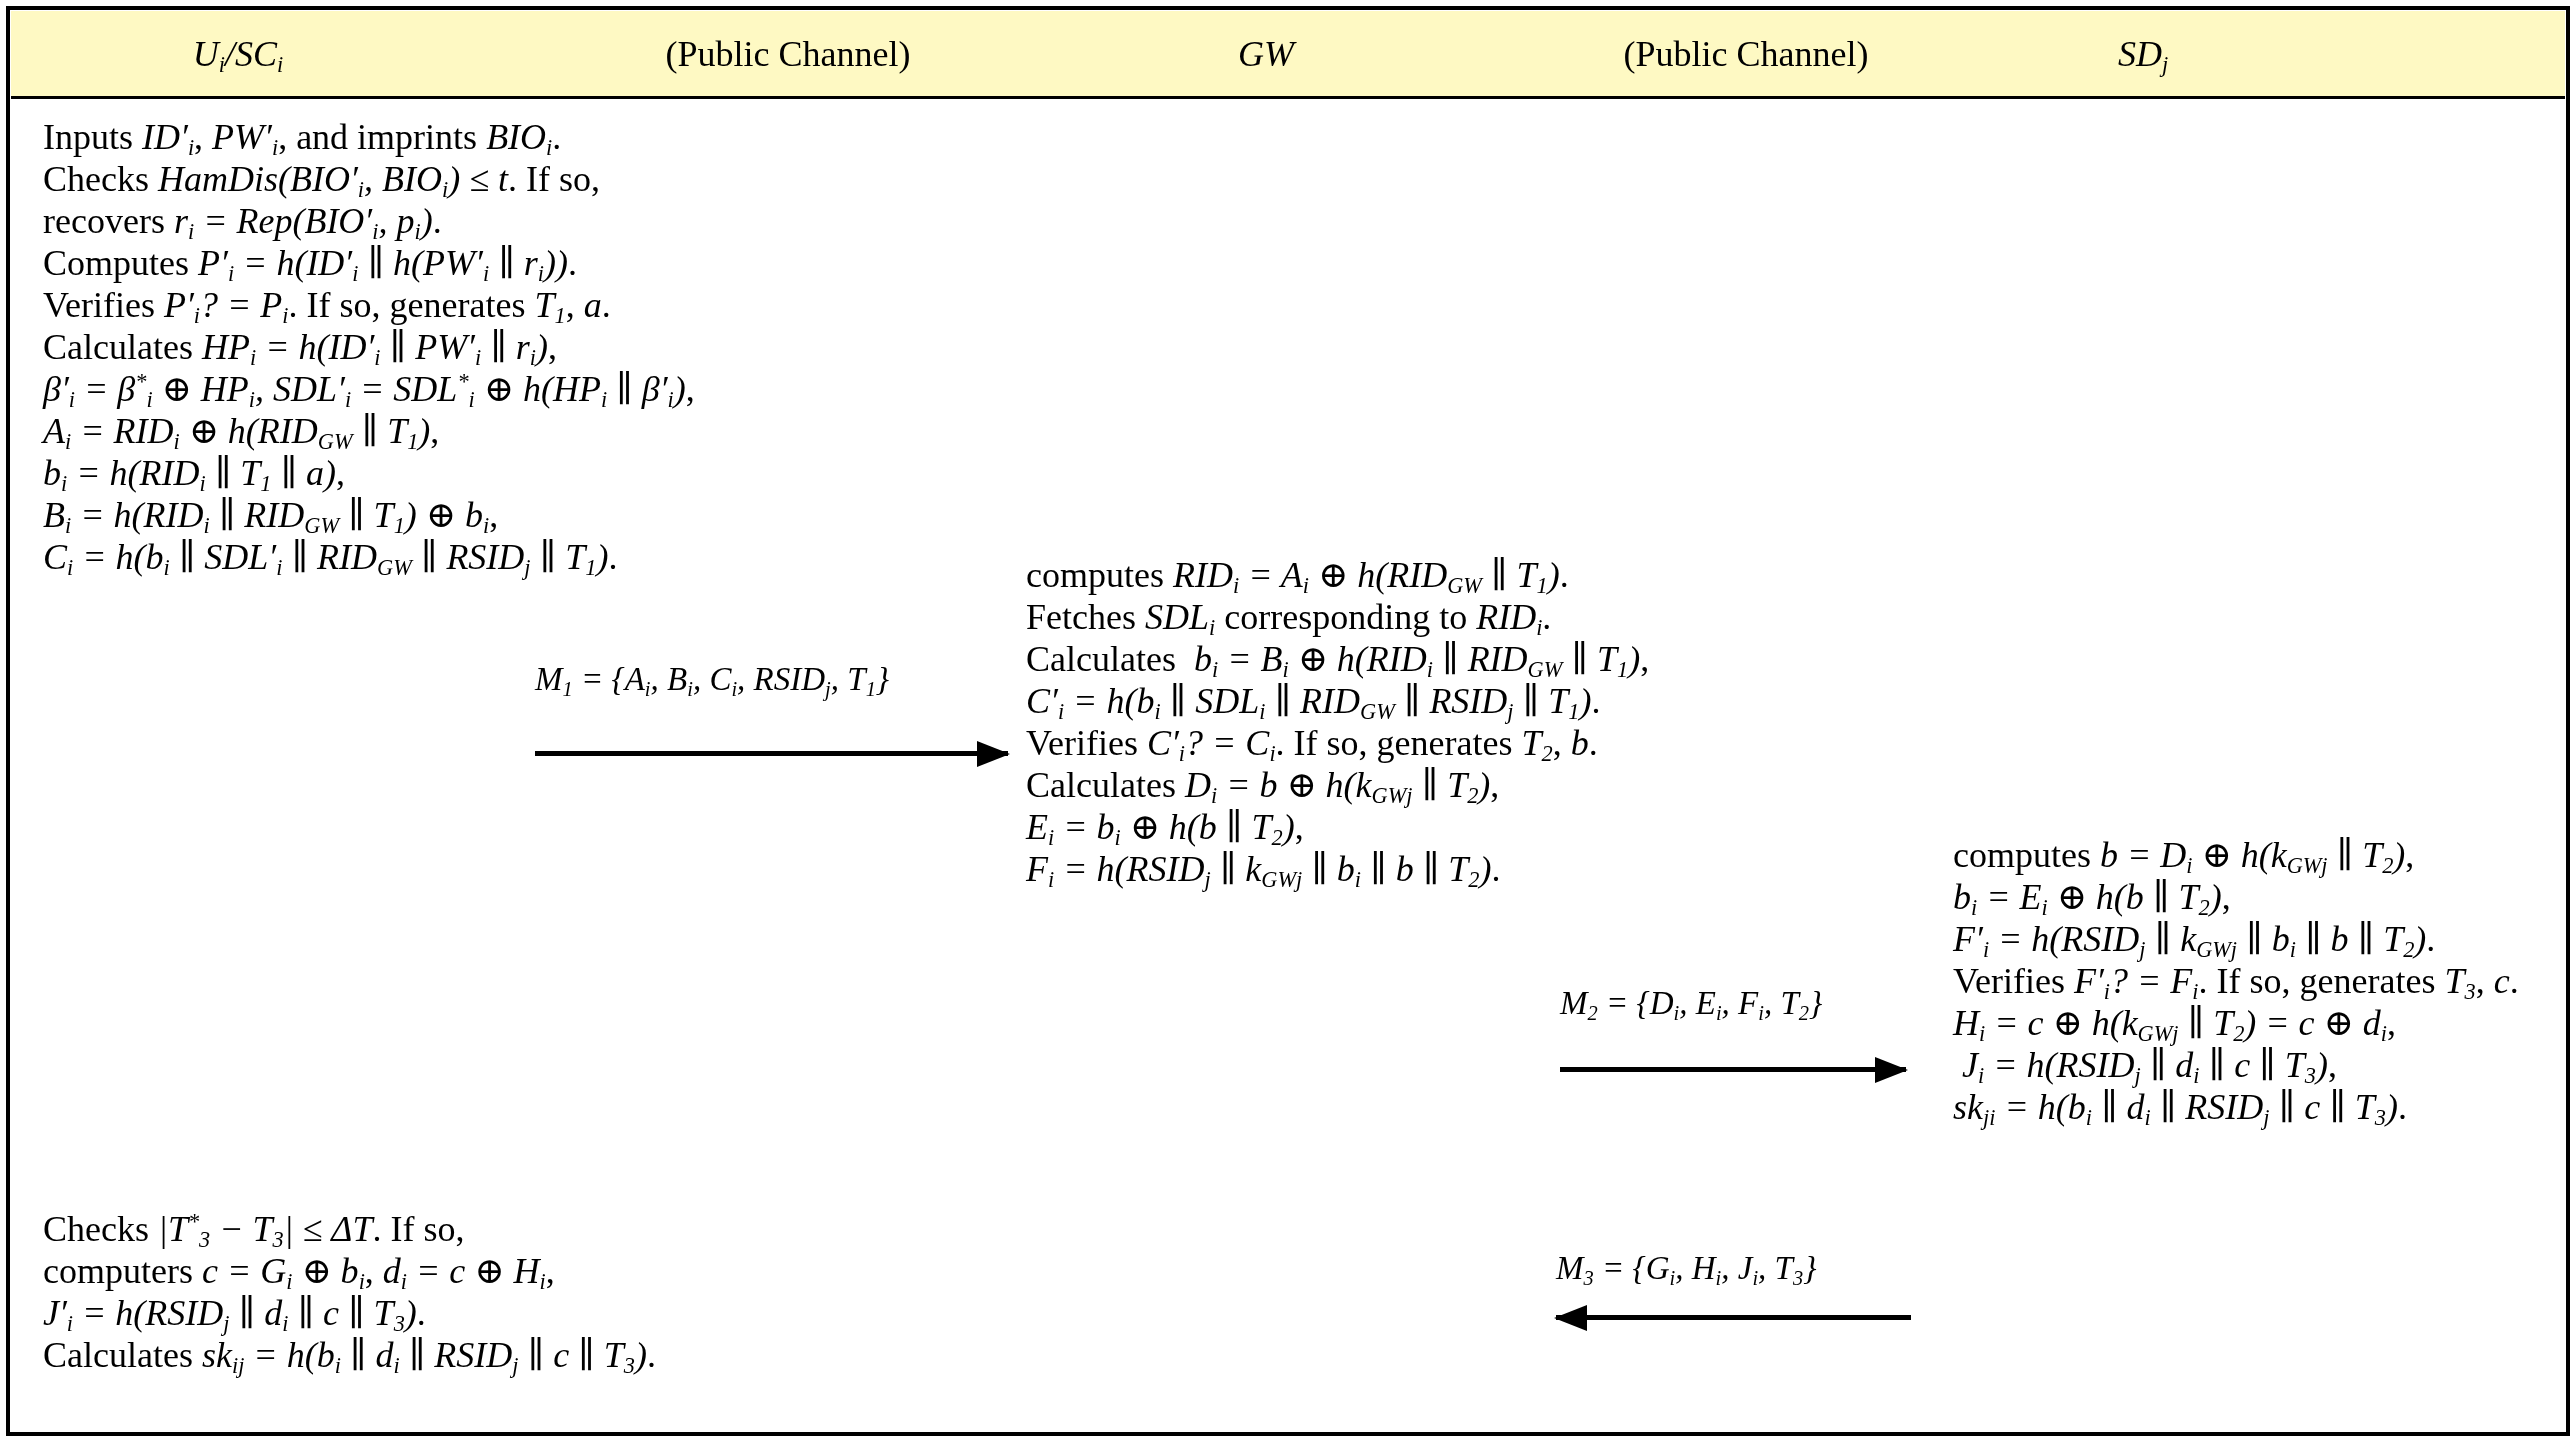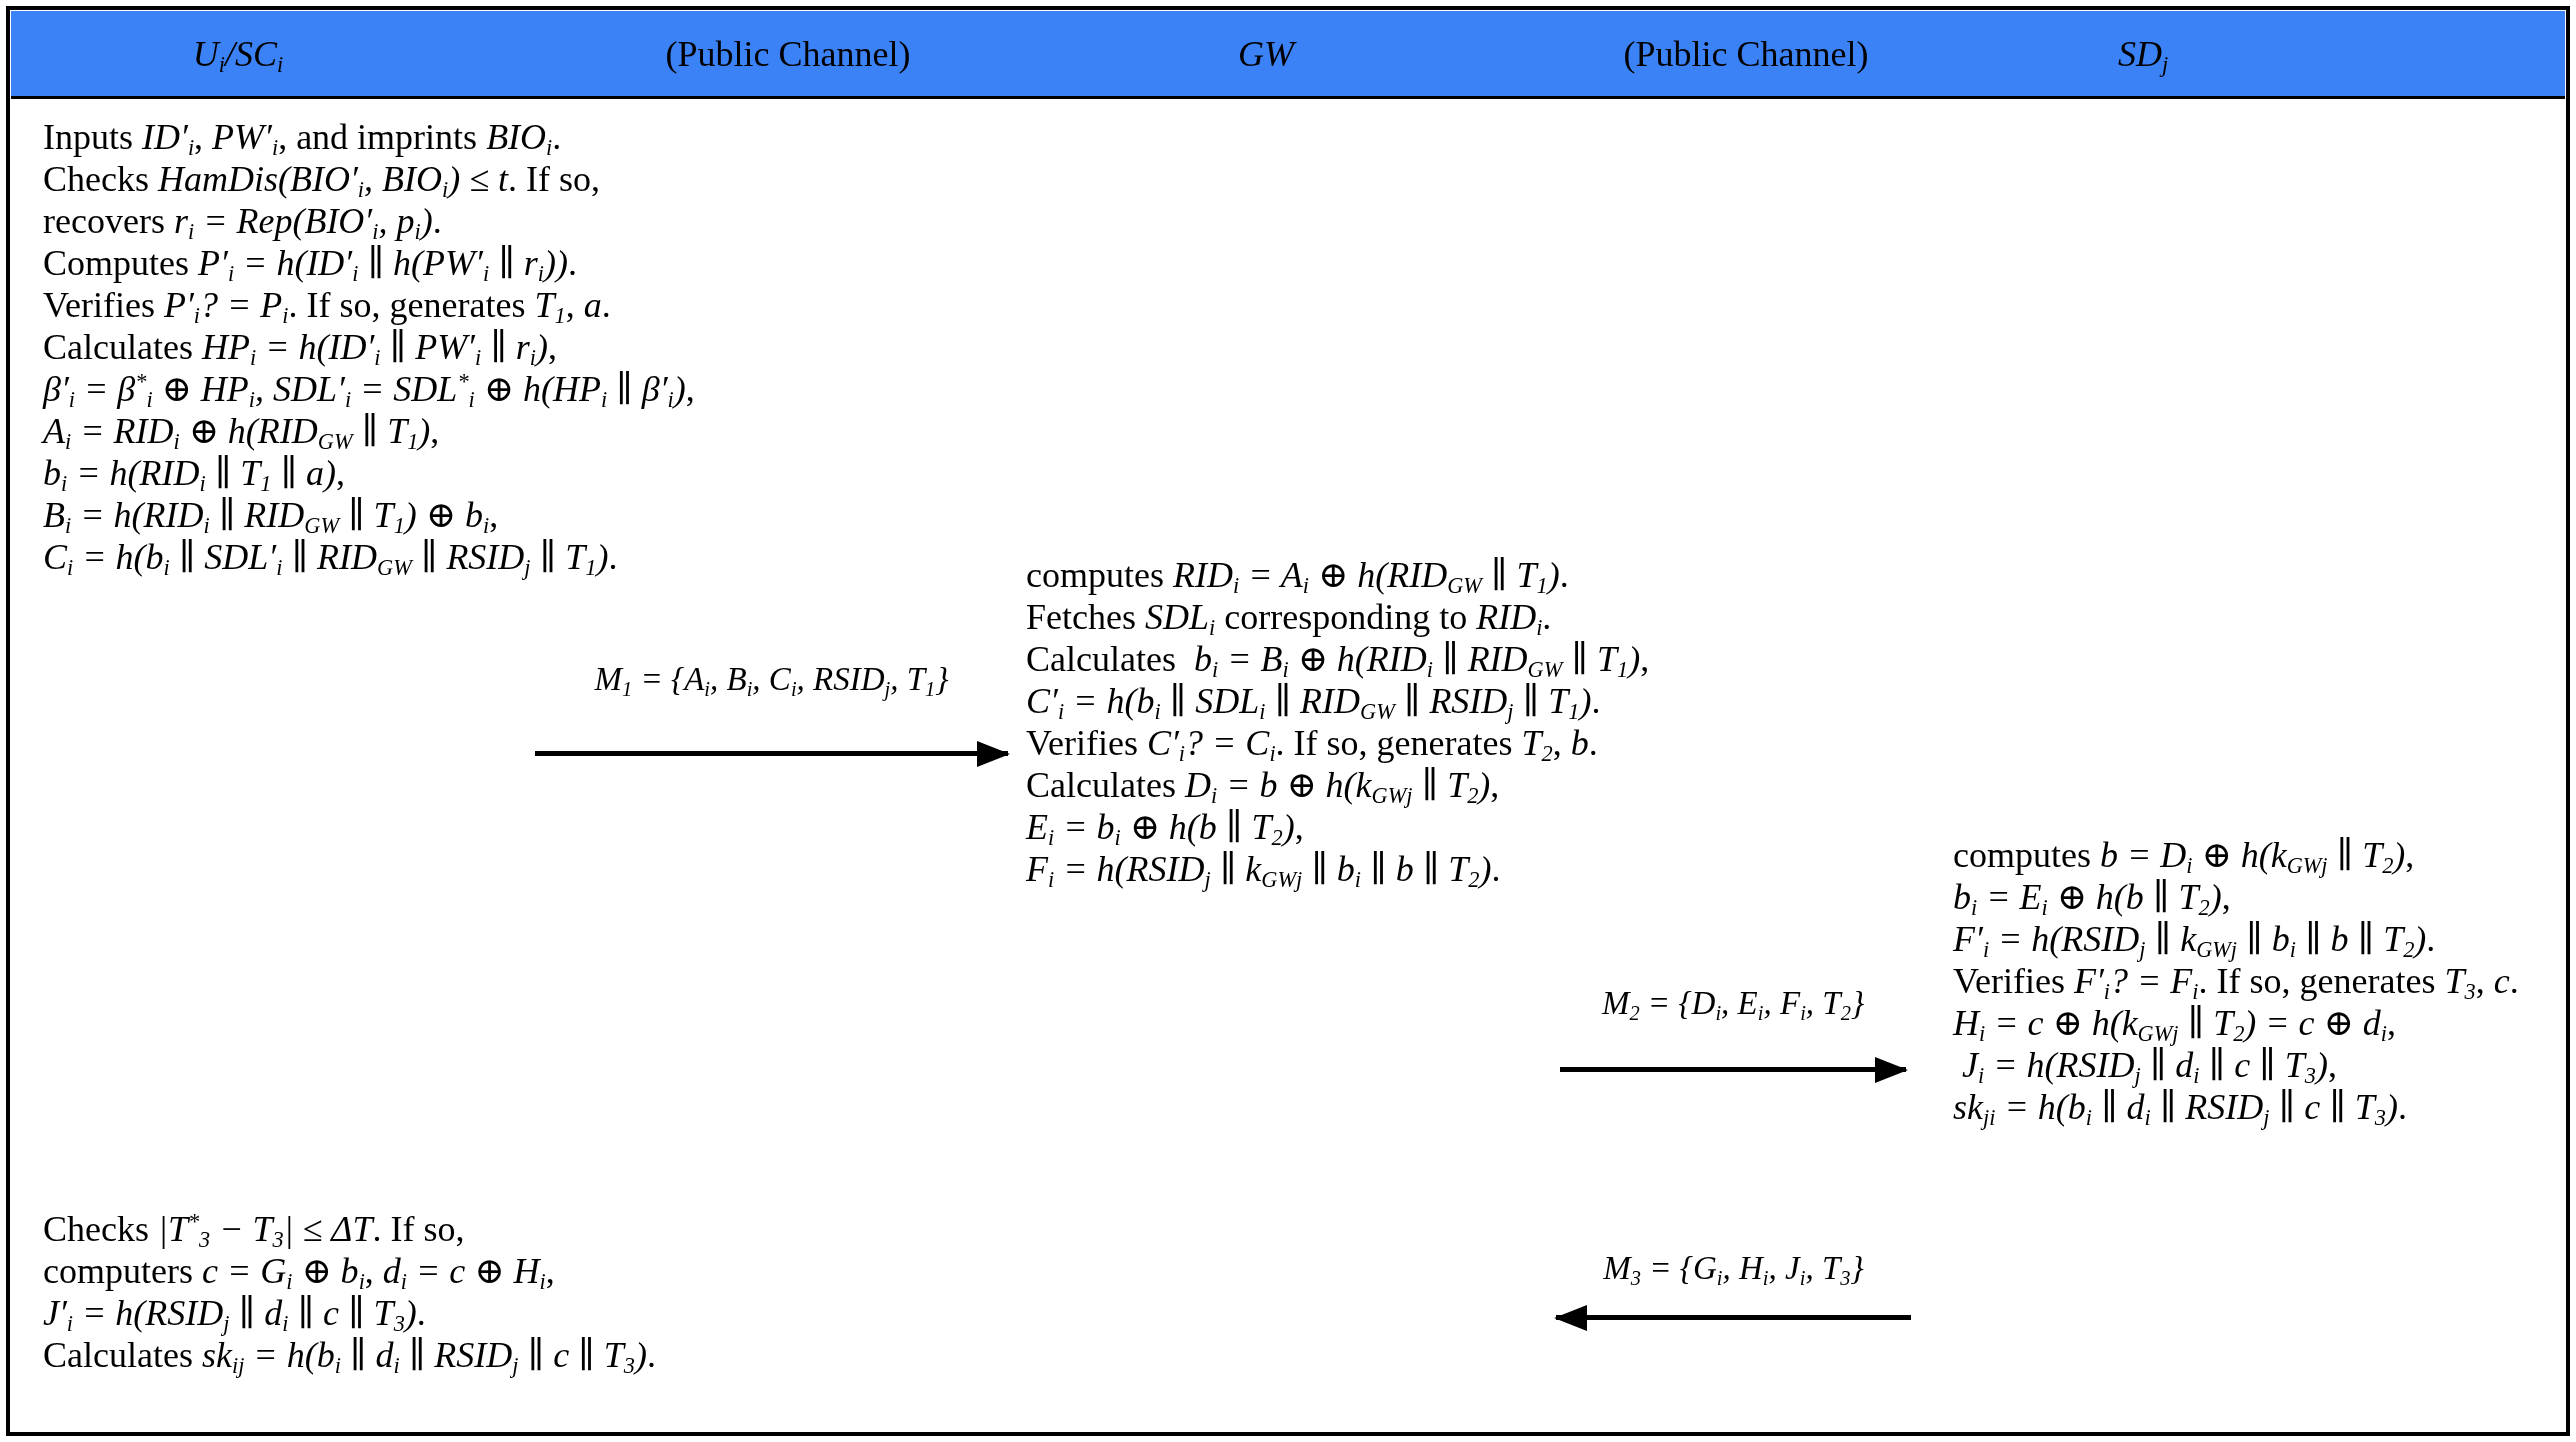--- a/index.html
+++ b/index.html
@@ -33,21 +33,21 @@
   .block {
     position: absolute;
     font-size: 36px;
     line-height: 42px;
   }
   .line { height: 42px; white-space: pre; }
   .mi { font-style: italic; }
   .mr { font-style: normal; }
   sub { font-size: 62%; vertical-align: -0.28em; line-height: 0; }
   sup { font-size: 62%; vertical-align: 0.52em; line-height: 0; }
-  .msg { position: absolute; text-align: center; }
+  .msg { position: absolute; }
   .msg-label { font-size: 33px; line-height: 42px; white-space: pre; }
   .arrow { position: relative; height: 5.4px; background: #000; }
   .arrow.right::after {
     content: ""; position: absolute; right: -2.3px; top: 50%;
     transform: translateY(-50%);
     border-left: 33px solid #000;
     border-top: 13px solid transparent;
     border-bottom: 13px solid transparent;
   }
   .arrow.left::before {
@@ -58,21 +58,21 @@
     border-bottom: 13px solid transparent;
   }
 </style>
 </head>
 <body>
 
 <div class="page">
 
   <div class="frame"></div>
 
-  <div class="header" style="background: #3b82f6; border-bottom-color: rgb(0, 0, 0);">
+  <div class="header" style="background: #fef9c3; border-bottom-color: rgb(0, 0, 0);">
     <div class="hcell" style="left:227px"><span class="mi">U<sub>i</sub>/SC<sub>i</sub></span></div>
     <div class="hcell" style="left:777px"><span class="mr">(Public Channel)</span></div>
     <div class="hcell" style="left:1255px"><span class="mi">GW</span></div>
     <div class="hcell" style="left:1735px"><span class="mr">(Public Channel)</span></div>
     <div class="hcell" style="left:2132px"><span class="mi">SD<sub>j</sub></span></div>
   </div>
 
   <div class="block" style="left:43px;  top:116px">
       <div class="line"><span class="mr">Inputs </span><span class="mi">ID′<sub>i</sub></span><span class="mr">, </span><span class="mi">PW′<sub>i</sub></span><span class="mr">, and imprints </span><span class="mi">BIO<sub>i</sub></span><span class="mr">.</span></div>
       <div class="line"><span class="mr">Checks </span><span class="mi">HamDis(BIO′<sub>i</sub>, BIO<sub>i</sub>) ≤ t</span><span class="mr">. If so,</span></div>

